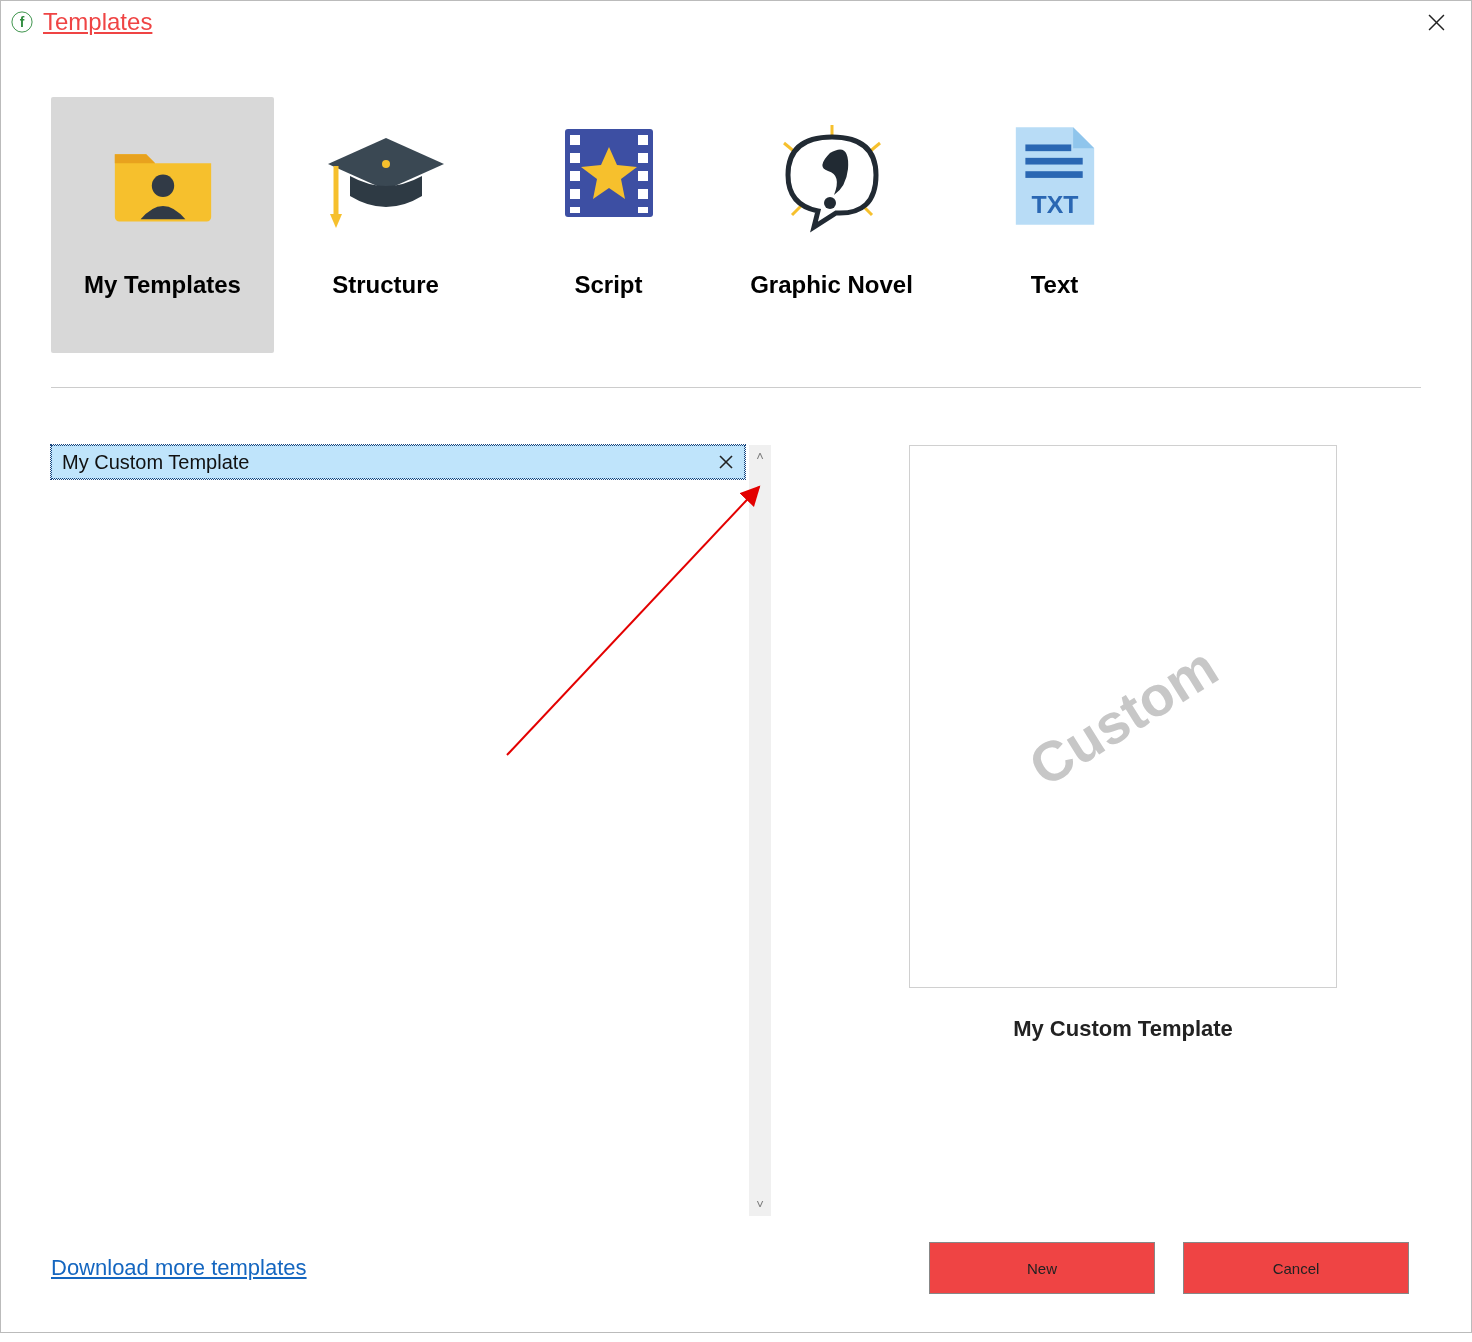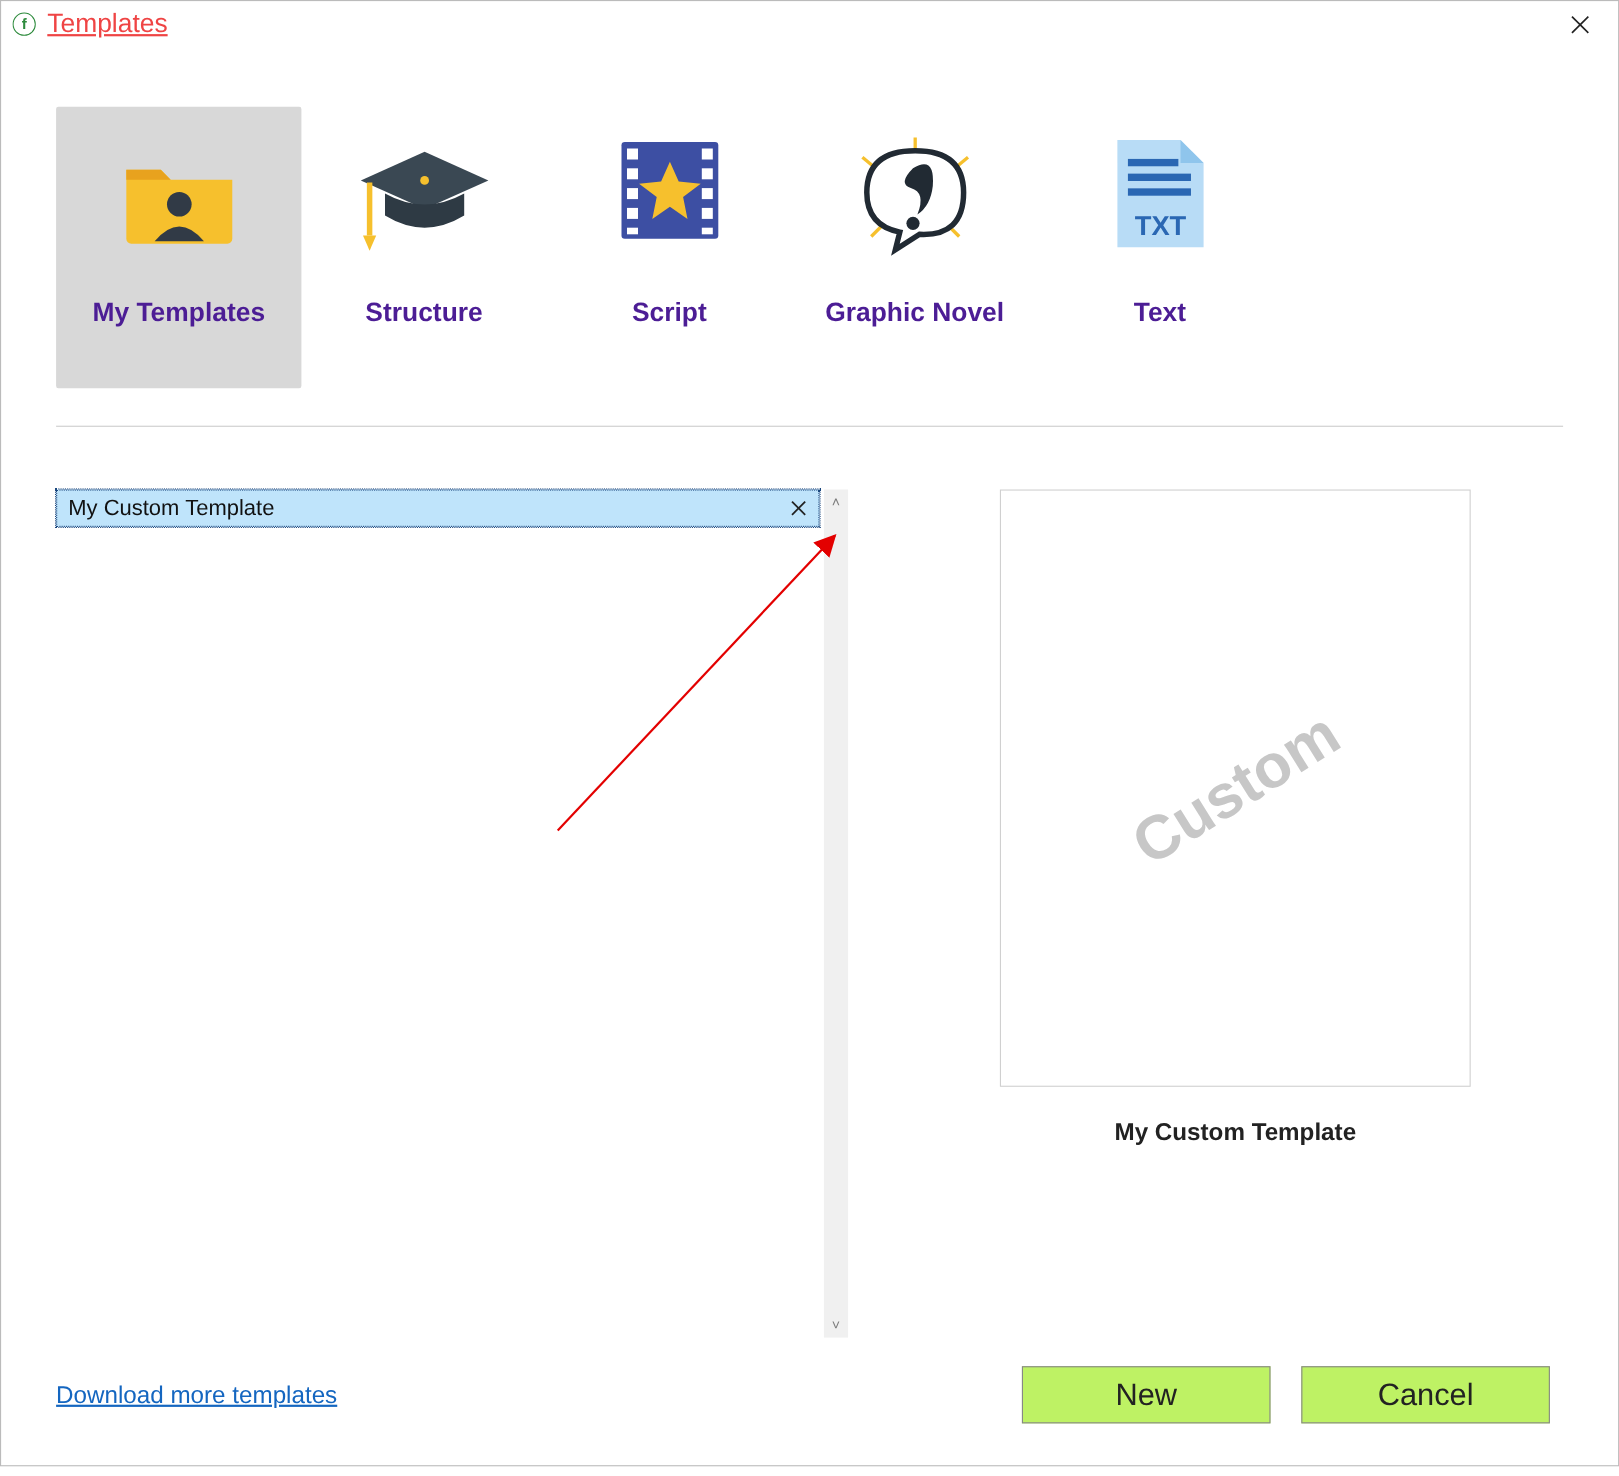--- a/index.html
+++ b/index.html
@@ -76,21 +76,21 @@
   }
   .cat .cat-icon {
     width: 120px;
     height: 120px;
     display: flex;
     justify-content: center;
     margin-bottom: 28px;
   }
   .cat .cat-label {
     font-size: 24px;
-    color: #4c1d95;
+    color: #000000;
     font-weight: 600;
   }
 
   .divider {
     border-top: 1px solid #ccc;
     margin-top: 34px;
   }
 
   .body-row {
     position: absolute;
@@ -199,23 +199,23 @@
     cursor: pointer;
   }
   .footer-buttons {
     margin-left: auto;
     display: flex;
     gap: 28px;
   }
   .btn {
     width: 226px;
     height: 52px;
-    background: #bef264;
+    background: #ef4444;
     border: 1px solid #878787;
-    font-size: 28px;
+    font-size: 15px;
     color: #222;
     display: flex;
     align-items: center;
     justify-content: center;
     cursor: default;
   }
 </style>
 </head>
 <body>
 

